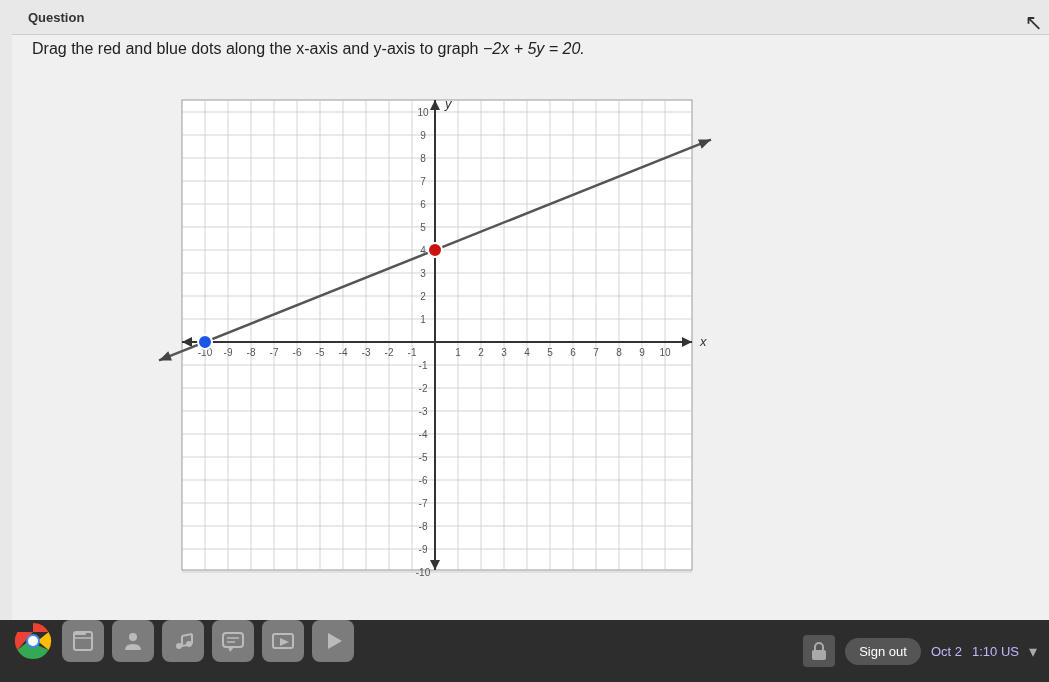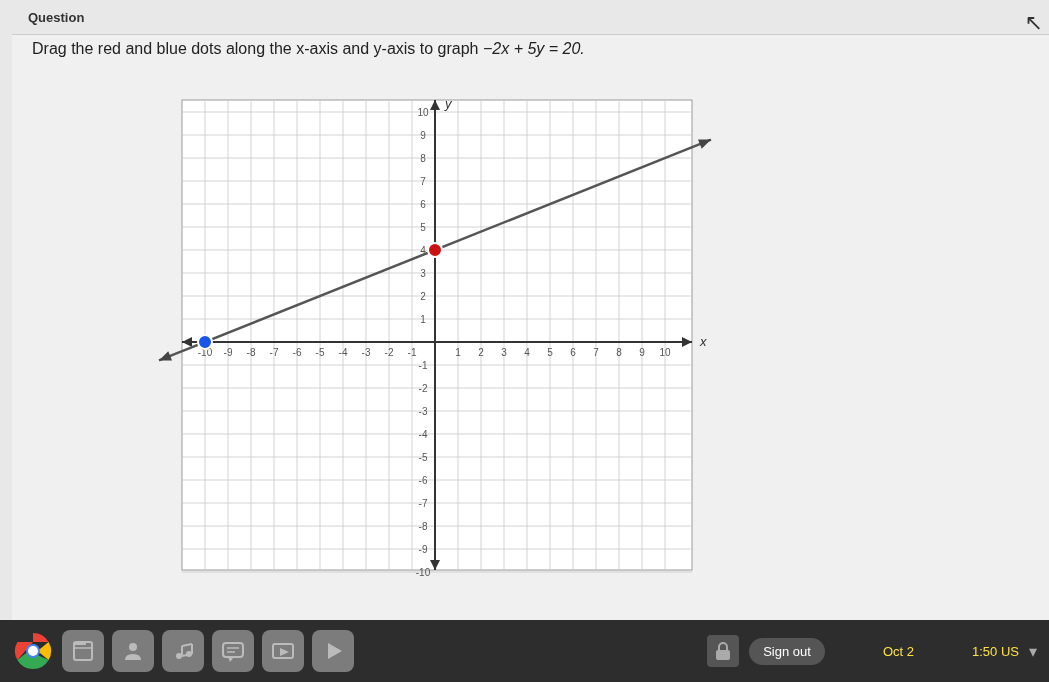--- a/index.html
+++ b/index.html
@@ -54,21 +54,20 @@
     }
 
     
     .taskbar {
       position: absolute;
       bottom: 0; left: 0;
       width: 1049px;
       height: 62px;
       background: #2d2d2d;
       display: flex;
-      align-items: center;
       padding: 0 12px;
       gap: 8px;
     }
 
     .taskbar-icon {
       width: 42px;
       height: 42px;
       border-radius: 50%;
       display: flex;
       align-items: center;
@@ -119,24 +118,23 @@
       background: #555;
       color: #fff;
       border: none;
       padding: 6px 14px;
       border-radius: 20px;
       font-size: 13px;
       cursor: pointer;
     }
 
     .taskbar-time {
-      color: #fde047;
+      color: #c4b5fd;
       font-size: 13px;
       white-space: nowrap;
-      margin-left: 48px;
     }
 
     
     .cursor-icon {
       position: absolute;
       top: 10px;
       right: 18px;
       font-size: 22px;
       color: #333;
     }
@@ -338,17 +336,17 @@
       <svg width="20" height="20" viewBox="0 0 20 20">
         <rect x="3" y="9" width="14" height="10" rx="2" fill="#aaa"></rect>
         <path d="M6 9 V6 A4 4 0 0 1 14 6 V9" fill="none" stroke="#aaa" stroke-width="2"></path>
       </svg>
     </div>
 
     <button class="sign-out-btn">Sign out</button>
 
     <span class="taskbar-time">Oct 2</span>
 
-    <span class="taskbar-time">1:50 US</span>
+    <span class="taskbar-time">1:10 US</span>
 
     <div style="color:#aaa; font-size:16px;">▾</div>
   </div>
 </div>
 
 </body></html>

